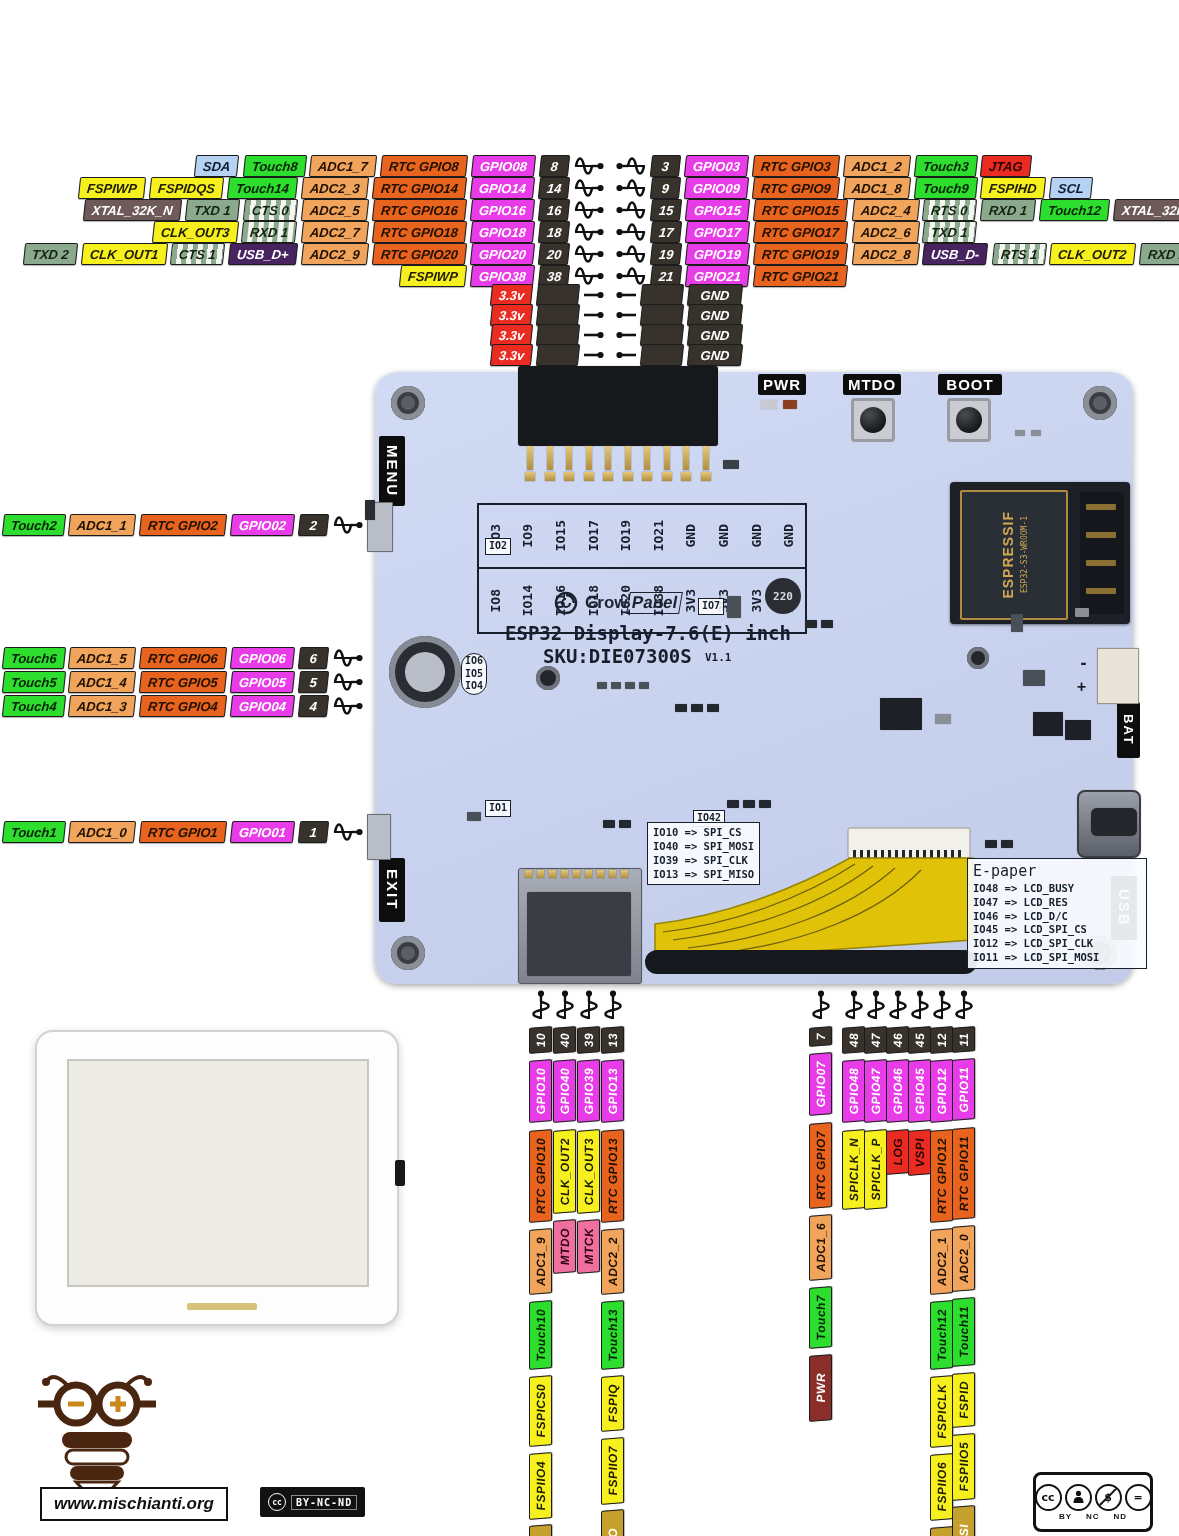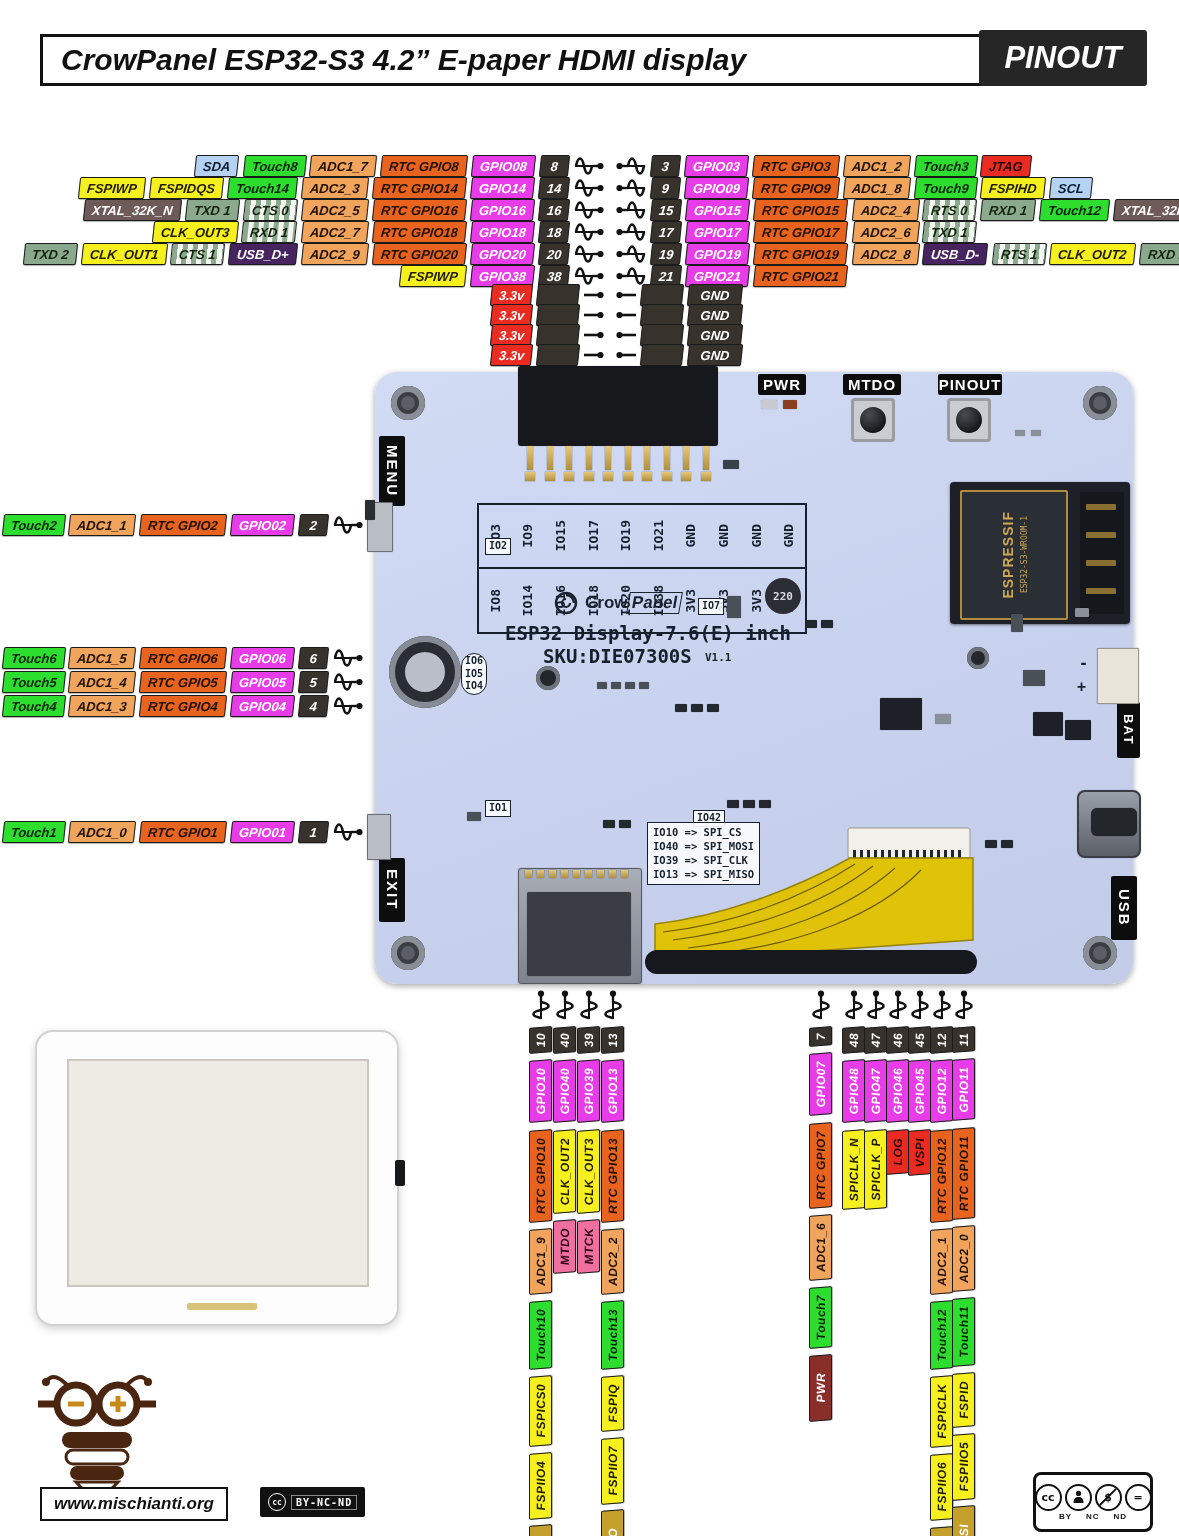--- a/index.html
+++ b/index.html
@@ -83,24 +83,20 @@
   #ccbadge .icons{display:flex;gap:3px;}
   #ccbadge .ic{width:23px;height:23px;border:2.4px solid #111;border-radius:50%;display:flex;align-items:center;
         justify-content:center;font:bold 11px "DejaVu Sans",sans-serif;color:#111;position:relative;overflow:hidden;}
   #ccbadge .lbls{display:flex;gap:14px;font:bold 8px "Liberation Sans",sans-serif;color:#111;letter-spacing:1px;}
 </style>
 </head>
 <body>
 
 <div id="stage">
 
-  <div id="hdr">
-    <div class="ttl">CrowPanel ESP32-S3 4.2” E-paper HDMI display</div>
-    <div class="badge">PINOUT</div>
-  </div>
 
   <div id="rows-layer">
       <div class="pinrow" style="top: 155px; right: 575px;">
         <div class="chip" style="background: rgb(181, 210, 242); color: rgb(12, 28, 48);">SDA</div>
         <div class="chip" style="background: rgb(46, 222, 46); color: rgb(6, 36, 6);">Touch8</div>
         <div class="chip" style="background: rgb(240, 164, 92); color: rgb(32, 16, 0);">ADC1_7</div>
         <div class="chip" style="background: rgb(232, 99, 30); color: rgb(32, 16, 0);">RTC GPIO8</div>
         <div class="chip" style="background: rgb(233, 60, 233); color: rgb(255, 255, 255);">GPIO08</div>
         <div class="chip pin-num" style="background: rgb(56, 50, 44); color: rgb(255, 255, 255);">8</div>
         <span class="sq">
@@ -781,21 +777,21 @@
         <div class="goldpin" style="left: 325.5px; top: 100px; width: 10px; height: 9px;"></div>
       </div>
 
     <div class="blk" style="left:383px;top:2px;width:48px;height:21px;">
         <span>PWR</span>
       </div>
     <div class="blk" style="left:468px;top:2px;width:58px;height:21px;">
         <span>MTDO</span>
       </div>
     <div class="blk" style="left:563px;top:2px;width:64px;height:21px;">
-        <span>PINOUT</span>
+        <span>BOOT</span>
       </div>
     <div class="btn" style="left:476px;top:26px;"></div>
     <div class="btn" style="left:572px;top:26px;"></div>
     <div class="smd" style="left:386px;top:28px;width:16px;height:9px;background:#c8cacf;"></div>
     <div class="smd" style="left:408px;top:28px;width:14px;height:9px;background:#8a4020;"></div>
 
     <div id="iotable">
         <div class="trow">
           <div class="tcell">
             <span>IO3</span>
@@ -950,20 +946,21 @@
       <path d="M252 56 C205 98 130 126 45 136" fill="none" stroke="#6b5d06" stroke-width="1.2"></path>
       <path d="M278 58 C235 102 160 132 70 142" fill="none" stroke="#6b5d06" stroke-width="1.2"></path>
       <rect x="2" y="138" width="332" height="24" rx="12" fill="#15181d"></rect>
     </svg>
 
     <div class="listbox" style="left:272px;top:450px;" id="spibox">IO10 =&gt; SPI_CS
 IO40 =&gt; SPI_MOSI
 IO39 =&gt; SPI_CLK
 IO13 =&gt; SPI_MISO</div>
 
+    <div class="listbox" style="left:592px;top:486px;width:168px;" id="epbox"><div style="font-size:15px;font-weight:normal;">E-paper</div><div>IO48 =&gt; LCD_BUSY</div><div>IO47 =&gt; LCD_RES</div><div>IO46 =&gt; LCD_D/C</div><div>IO45 =&gt; LCD_SPI_CS</div><div>IO12 =&gt; LCD_SPI_CLK</div><div>IO11 =&gt; LCD_SPI_MOSI</div></div>
 
     <div id="smds">
         <div class="smd" style="left: 348px; top: 88px; width: 16px; height: 9px; background: rgb(58, 64, 72);"></div>
         <div class="smd" style="left: 352px; top: 224px; width: 14px; height: 22px; background: rgb(74, 80, 88);"></div>
         <div class="smd" style="left: 300px; top: 332px; width: 12px; height: 8px; background: rgb(35, 40, 46);"></div>
         <div class="smd" style="left: 316px; top: 332px; width: 12px; height: 8px; background: rgb(35, 40, 46);"></div>
         <div class="smd" style="left: 332px; top: 332px; width: 12px; height: 8px; background: rgb(35, 40, 46);"></div>
         <div class="smd" style="left: 505px; top: 326px; width: 42px; height: 32px; background: rgb(29, 33, 39);"></div>
         <div class="smd" style="left: 560px; top: 342px; width: 16px; height: 10px; background: rgb(138, 143, 152);"></div>
         <div class="smd" style="left: 636px; top: 242px; width: 12px; height: 18px; background: rgb(74, 80, 88);"></div>

